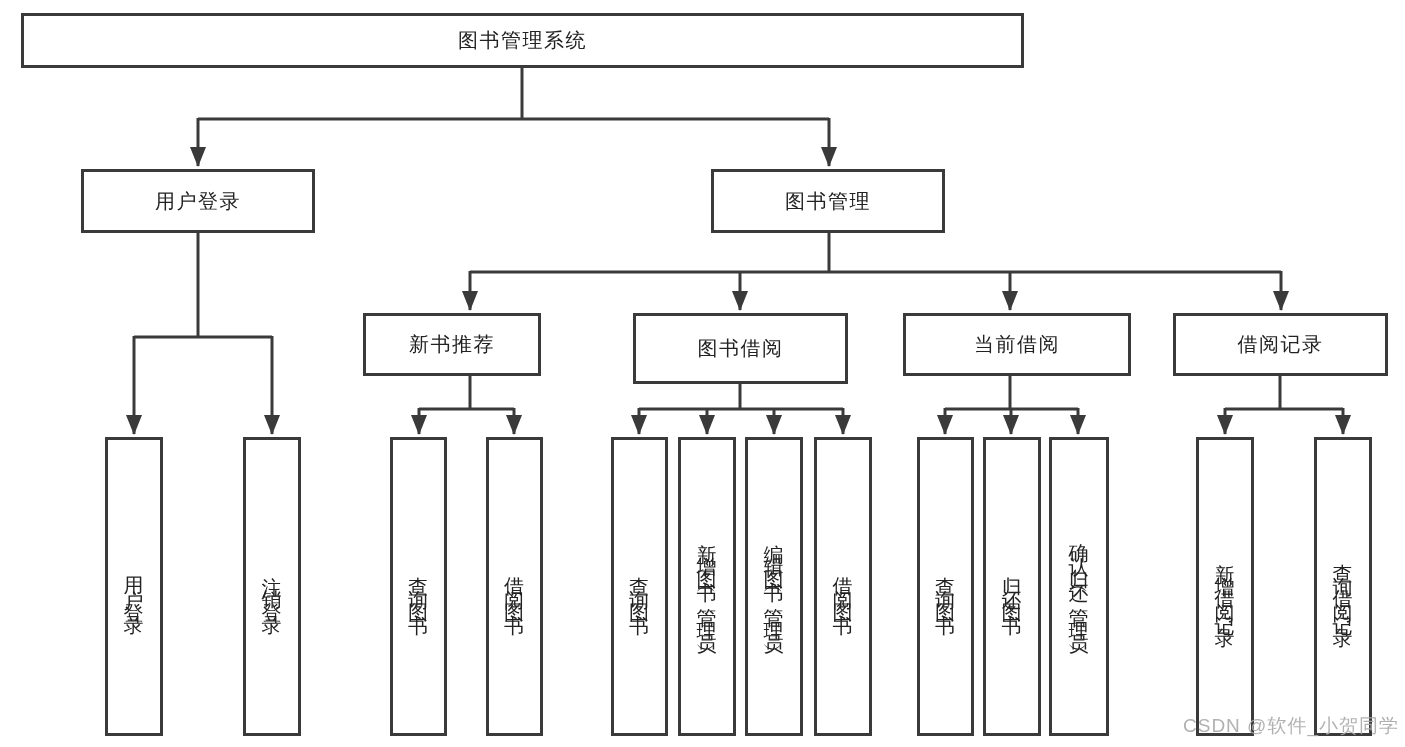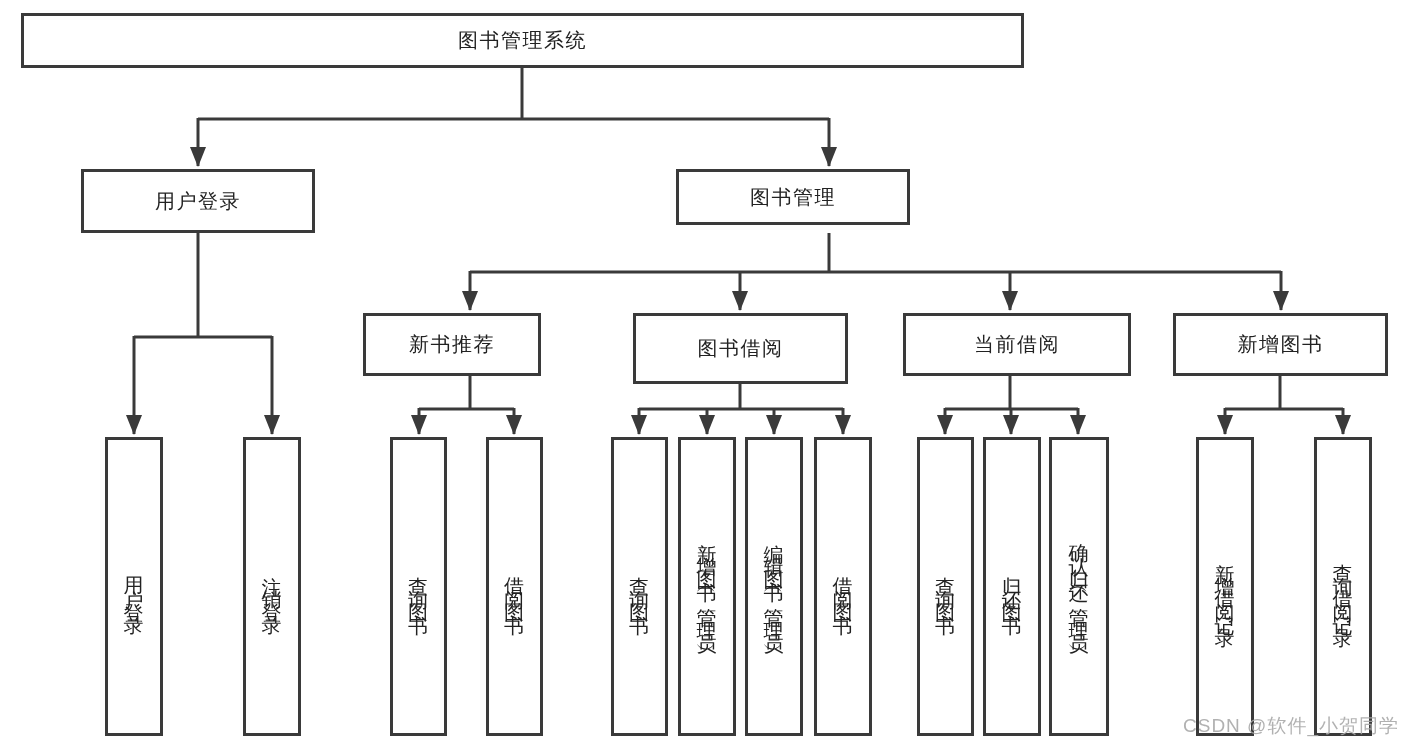--- a/index.html
+++ b/index.html
@@ -116,35 +116,35 @@
     </g>
   </svg>
 
   <div class="box h" style="left:21px;top:13px;width:1003px;height:55px">
     <span>图书管理系统</span>
   </div>
 
   <div class="box h" style="left:81px;top:169px;width:234px;height:64px">
     <span>用户登录</span>
   </div>
-  <div class="box h" style="left:676px;top:169px;width:234px;height:56px">
+  <div class="box h" style="left:711px;top:169px;width:234px;height:64px">
     <span>图书管理</span>
   </div>
 
   <div class="box h" style="left:363px;top:313px;width:178px;height:63px">
     <span>新书推荐</span>
   </div>
   <div class="box h" style="left:633px;top:313px;width:215px;height:71px">
     <span>图书借阅</span>
   </div>
   <div class="box h" style="left:903px;top:313px;width:228px;height:63px">
     <span>当前借阅</span>
   </div>
   <div class="box h" style="left:1173px;top:313px;width:215px;height:63px">
-    <span>新增图书</span>
+    <span>借阅记录</span>
   </div>
 
   <div class="box v" style="left:105px;top:437px;width:58px;height:299px">
     <span>用户登录</span>
   </div>
   <div class="box v" style="left:243px;top:437px;width:58px;height:299px">
     <span>注销登录</span>
   </div>
 
   <div class="box v" style="left:390px;top:437px;width:57px;height:299px">

